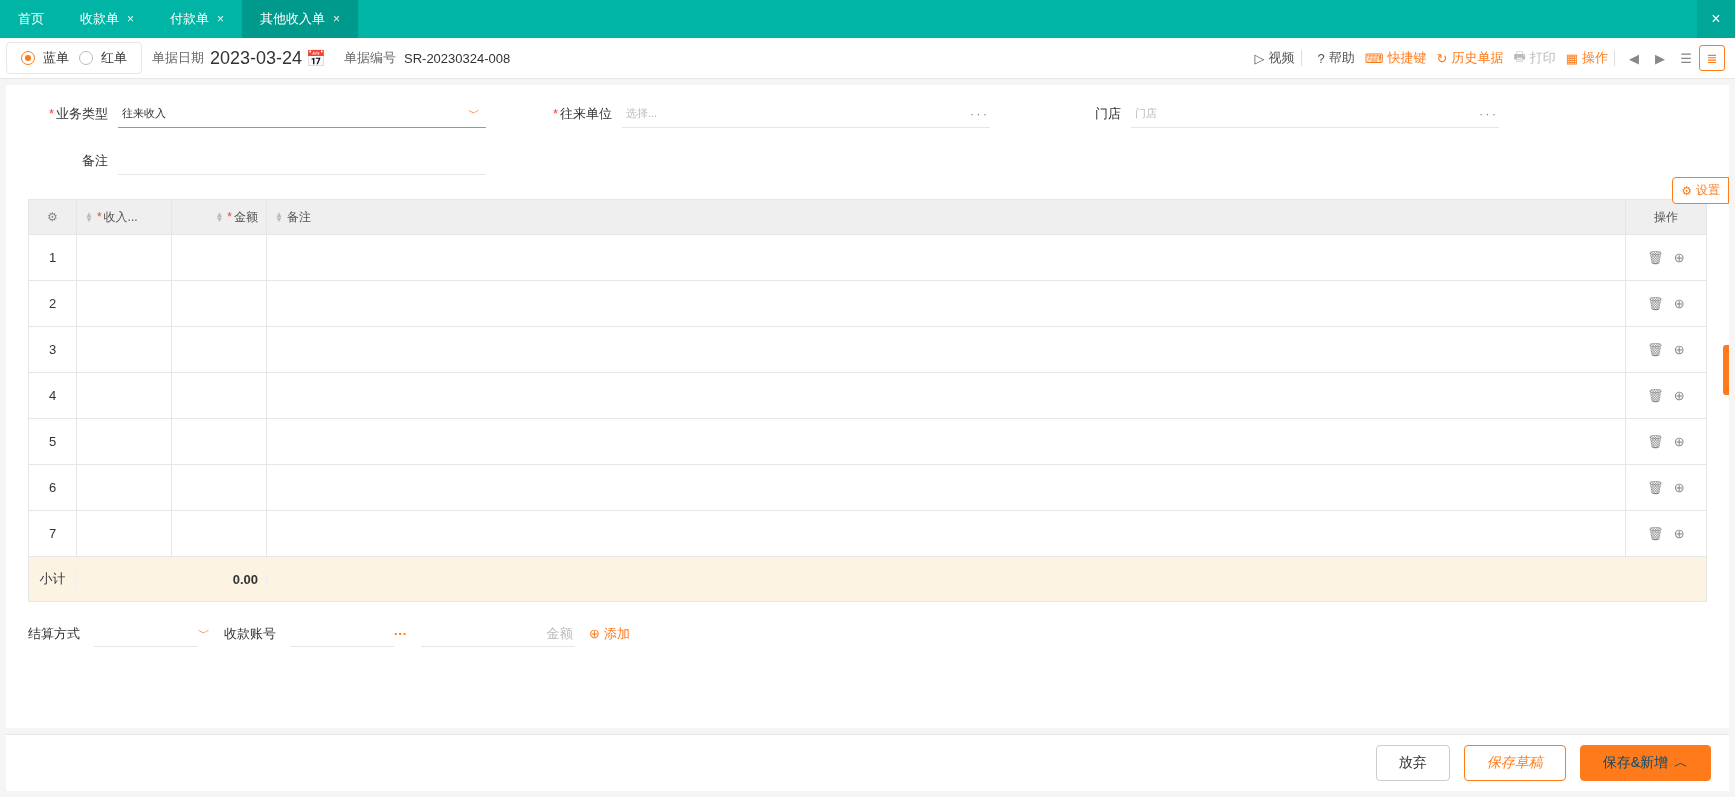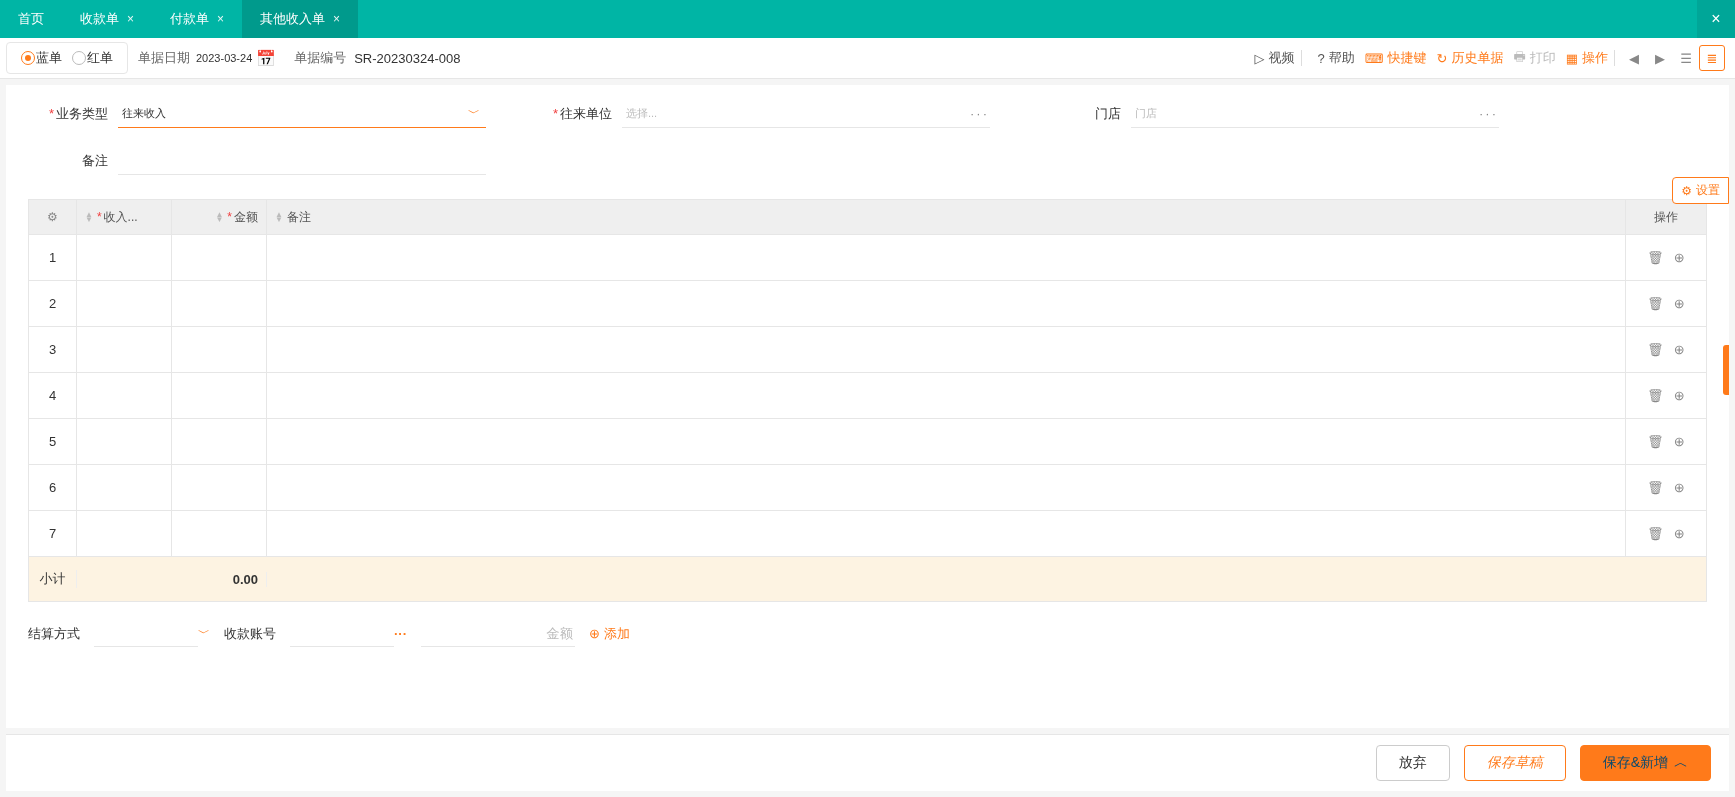--- a/index.html
+++ b/index.html
@@ -19,26 +19,26 @@
   .tabbar{height:38px;background:var(--teal);display:flex;align-items:stretch;}
   .tab{display:flex;align-items:center;padding:0 18px;color:#fff;font-size:13px;cursor:pointer;}
   .tab.active{background:#009a8c;}
   .tab .close{margin-left:8px;font-size:12px;opacity:.9;}
   .tabbar .spacer{flex:1;}
   .tabbar .global-close{width:38px;display:flex;align-items:center;justify-content:center;color:#fff;background:rgba(0,0,0,.08);cursor:pointer;font-size:16px;}
 
   
   .toolbar{height:40px;background:#fff;border-bottom:1px solid var(--border);display:flex;align-items:center;padding:0 10px 0 6px;}
   .radio-group{display:flex;align-items:center;gap:2px;height:30px;border:1px solid var(--border);border-radius:4px;padding:0 10px;margin-right:10px;}
-  .radio{display:flex;align-items:center;gap:1px;cursor:pointer;padding:0 4px;}
+  .radio{display:flex;align-items:center;gap:8px;cursor:pointer;padding:0 4px;}
   .radio .dot{width:12px;height:12px;border:1px solid #bbb;border-radius:50%;display:flex;align-items:center;justify-content:center;}
   .radio.selected .dot{border-color:var(--orange);}
   .radio.selected .dot::after{content:"";width:6px;height:6px;border-radius:50%;background:var(--orange);}
   .lbl{color:#666;margin-right:6px;}
-  .date-val{font-size:11px;margin-right:4px;}
+  .date-val{font-size:18px;margin-right:4px;}
   .cal-icon{color:var(--orange);font-size:16px;margin-right:18px;cursor:pointer;}
   .bill-no{margin-left:2px;}
   .toolbar .grow{flex:1;}
   .tool-link{display:flex;align-items:center;gap:4px;color:#555;margin-left:10px;cursor:pointer;}
   .tool-link.orange{color:var(--orange);}
   .tool-link.disabled{color:#bbb;cursor:default;}
   .iconbtn{width:24px;height:24px;display:flex;align-items:center;justify-content:center;border:1px solid transparent;border-radius:3px;cursor:pointer;color:#888;}
   .iconbtn.active{border-color:var(--orange);color:var(--orange);}
   .divider{width:1px;height:16px;background:#ddd;margin:0 6px;}
 

